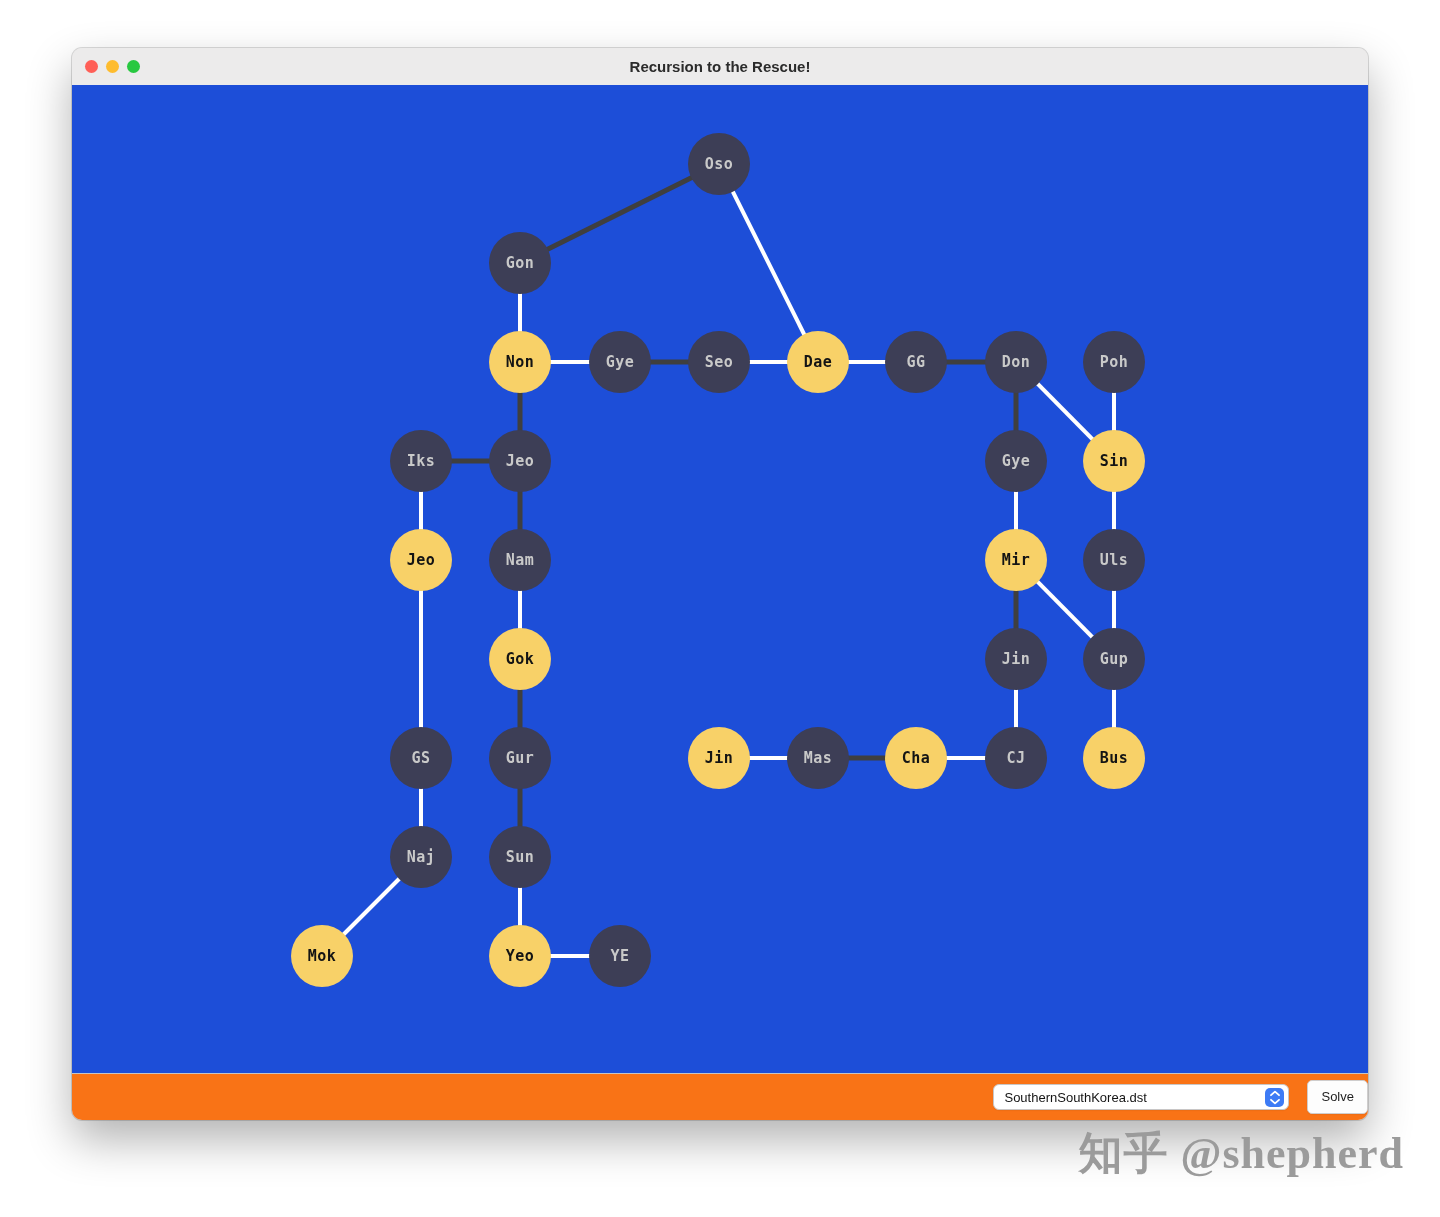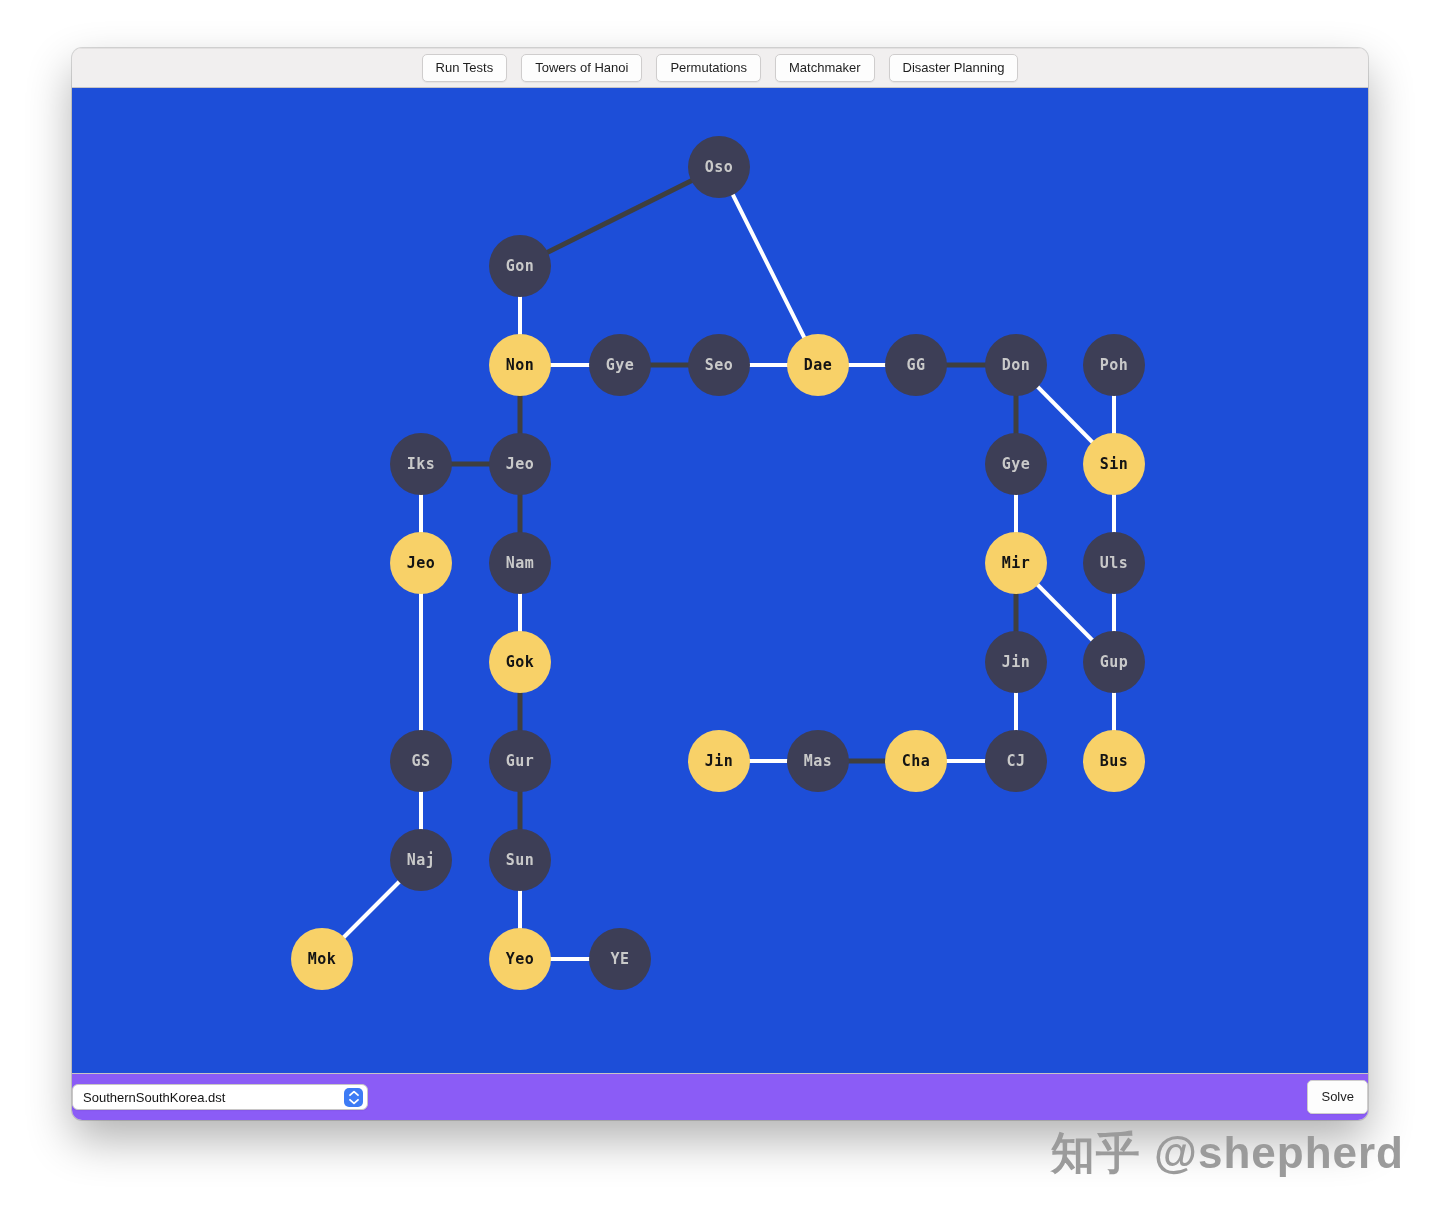--- a/index.html
+++ b/index.html
@@ -39,22 +39,22 @@
   .canvas {
     flex:1 1 auto; background:#1d4ed8; position:relative;
   }
   .canvas svg { position:absolute; left:0; top:0; }
   .node-label {
     font-family:"DejaVu Sans Mono", monospace;
     font-size:15px; font-weight:bold; letter-spacing:0.5px;
   }
 
   .bottombar {
-    height:47px; background:#8b5cf6; flex:0 0 auto;
-    display:flex; align-items:center; justify-content:space-between; gap:18px;
+    height:47px; background:#f97316; flex:0 0 auto;
+    display:flex; align-items:center; justify-content:flex-end; gap:18px;
     border-top:1px solid #c7c5c5;
   }
   .popup {
     width:296px; height:26px; background:#ffffff;
     border:1px solid #c8c6c6; border-radius:6px;
     display:flex; align-items:center; cursor:pointer;
     box-shadow:0 1px 1px rgba(0,0,0,0.05);
   }
   .popup .popup-text {
     flex:1 1 auto; font-size:13px; color:#141414; padding-left:10px;
@@ -63,37 +63,38 @@
   .popup .stepper {
     flex:0 0 auto; width:19px; height:19px; margin-right:4px;
     background:#3d7bf5; border-radius:5px;
     display:flex; align-items:center; justify-content:center;
   }
   .solve-btn { padding:8px 13px; }
 
   .watermark {
     position:absolute; right:36px; top:1124px;
     font-size:44px; color:#9b9b9b; font-weight:bold;
-    font-family:Liberation Sans, sans-serif;
+    font-family:Liberation Serif, serif;
     letter-spacing:1px;
   }
 </style>
 </head>
 <body>
 
 <div class="window">
 
-
-  <div class="toolbar">
-    <button class="btn">Run Tests</button>
-    <button class="btn">Towers of Hanoi</button>
-    <button class="btn">Permutations</button>
-    <button class="btn">Matchmaker</button>
-    <button class="btn">Disaster Planning</button>
+  <div class="titlebar">
+    <div class="traffic">
+      <span class="light red"></span>
+      <span class="light yellow"></span>
+      <span class="light green"></span>
+    </div>
+    <span class="title">Recursion to the Rescue!</span>
   </div>
+
 
   <div class="canvas">
     <svg id="graph-svg" width="1296" height="948" viewBox="0 0 1296 948">
         <line x1="647" y1="79" x2="448" y2="178" stroke="#3f3f3f" stroke-width="5"></line>
         <line x1="647" y1="79" x2="746" y2="277" stroke="#ffffff" stroke-width="4"></line>
         <line x1="448" y1="178" x2="448" y2="277" stroke="#ffffff" stroke-width="4"></line>
         <line x1="448" y1="277" x2="548" y2="277" stroke="#ffffff" stroke-width="4"></line>
         <line x1="548" y1="277" x2="647" y2="277" stroke="#3f3f3f" stroke-width="5"></line>
         <line x1="647" y1="277" x2="746" y2="277" stroke="#ffffff" stroke-width="4"></line>
         <line x1="746" y1="277" x2="844" y2="277" stroke="#ffffff" stroke-width="4"></line>

